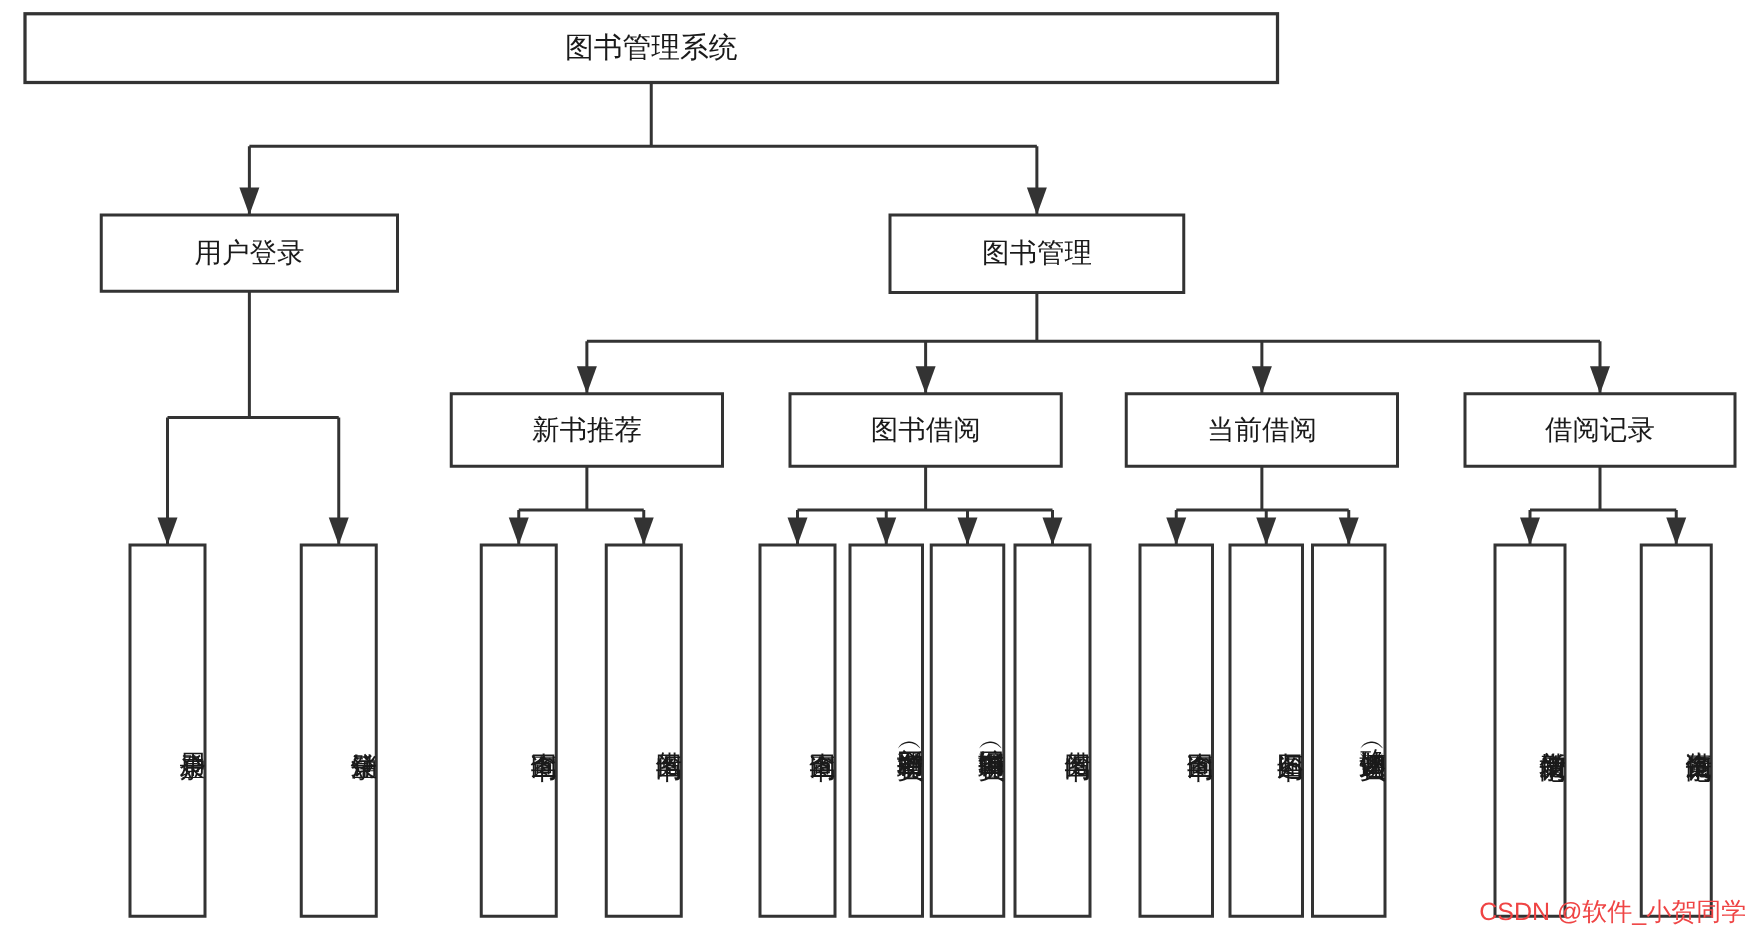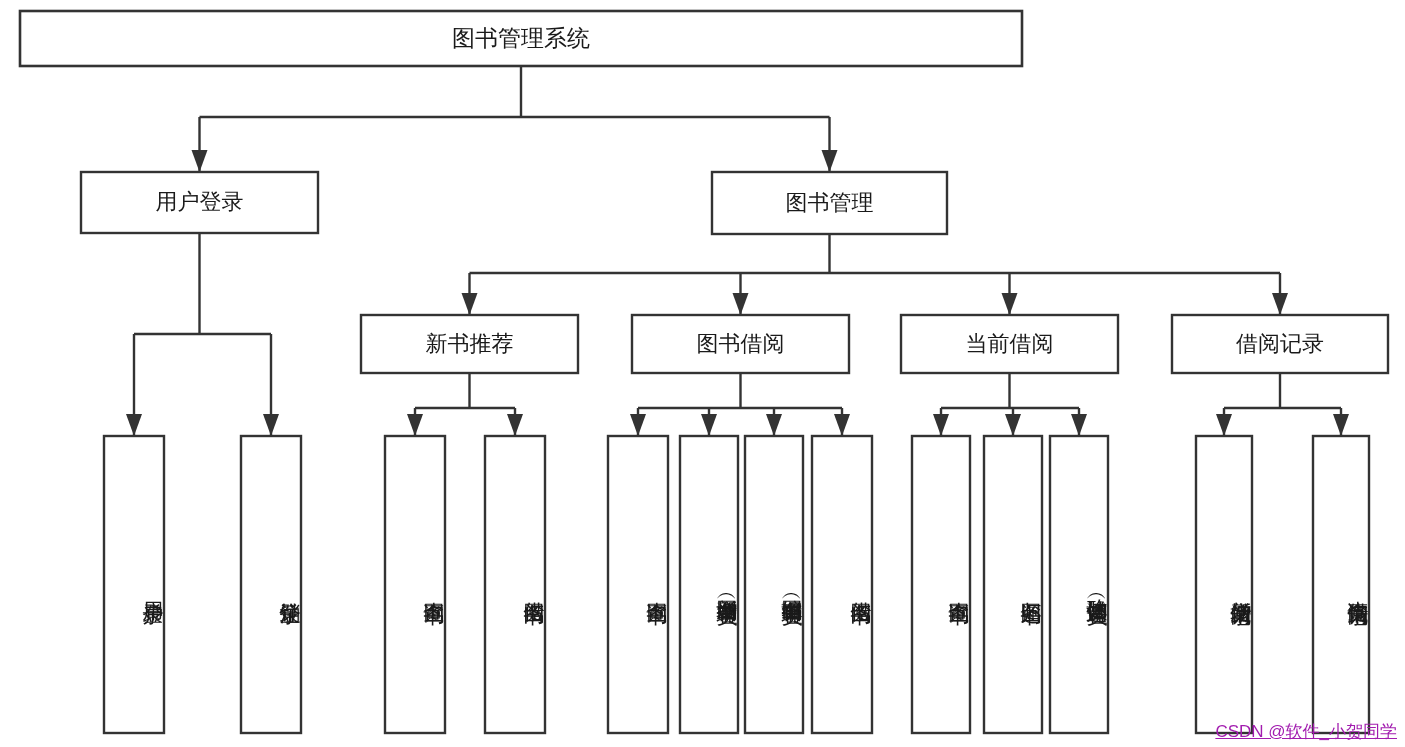--- a/index.html
+++ b/index.html
@@ -70,24 +70,23 @@
     display: flex;
     align-items: flex-start;
     justify-content: center;
     pointer-events: none;
   }
   .watermark {
     position: absolute;
     right: 8px;
     bottom: 4px;
     font-family: "Liberation Sans", "DejaVu Sans", sans-serif;
-    font-size: 17px;
-    color: #a21caf;
+    font-size: 20px;
+    color: #ef4444;
     white-space: nowrap;
-    text-decoration: underline;
   }
 </style>
 </head>
 <body>
 
 <div id="diagram-root">
 
   <svg id="diagram-svg" viewBox="0 0 1405 747" xmlns="http://www.w3.org/2000/svg">
 
     <g id="connectors">

